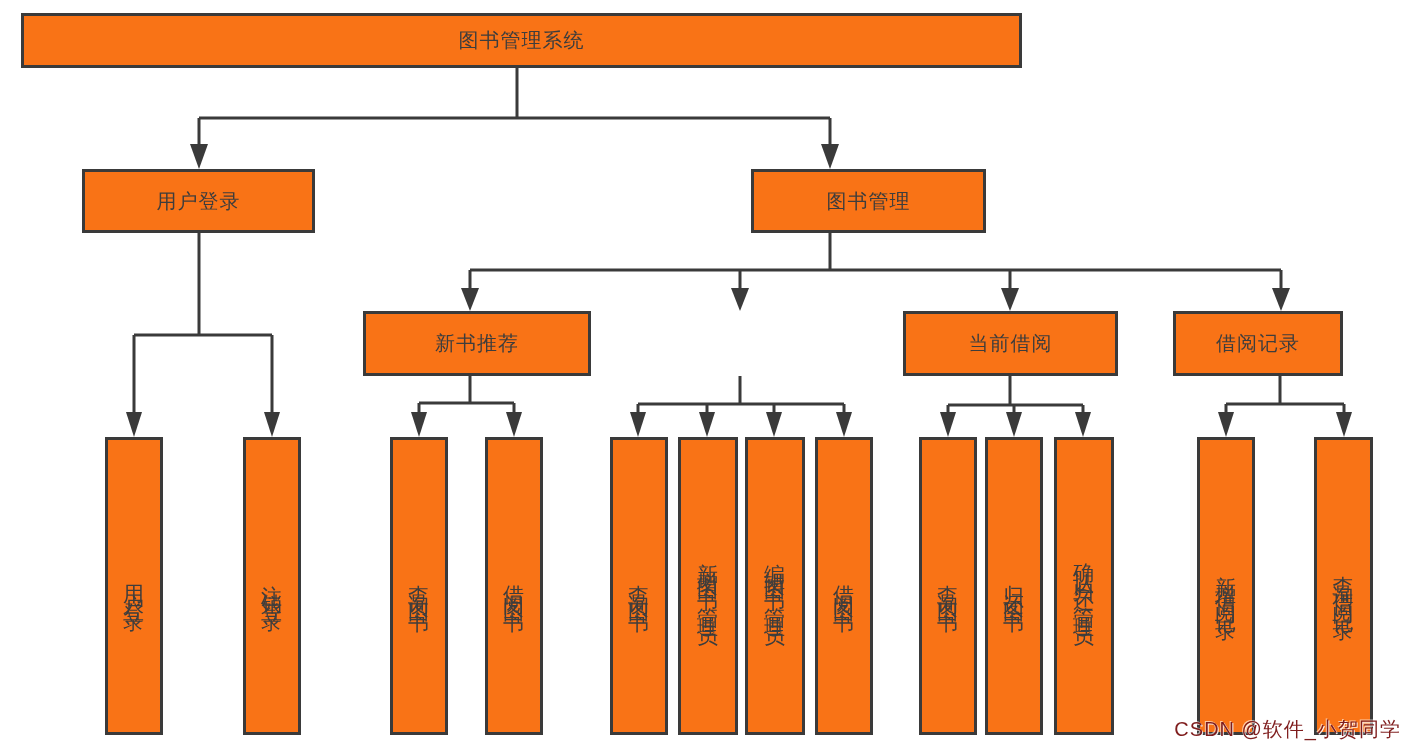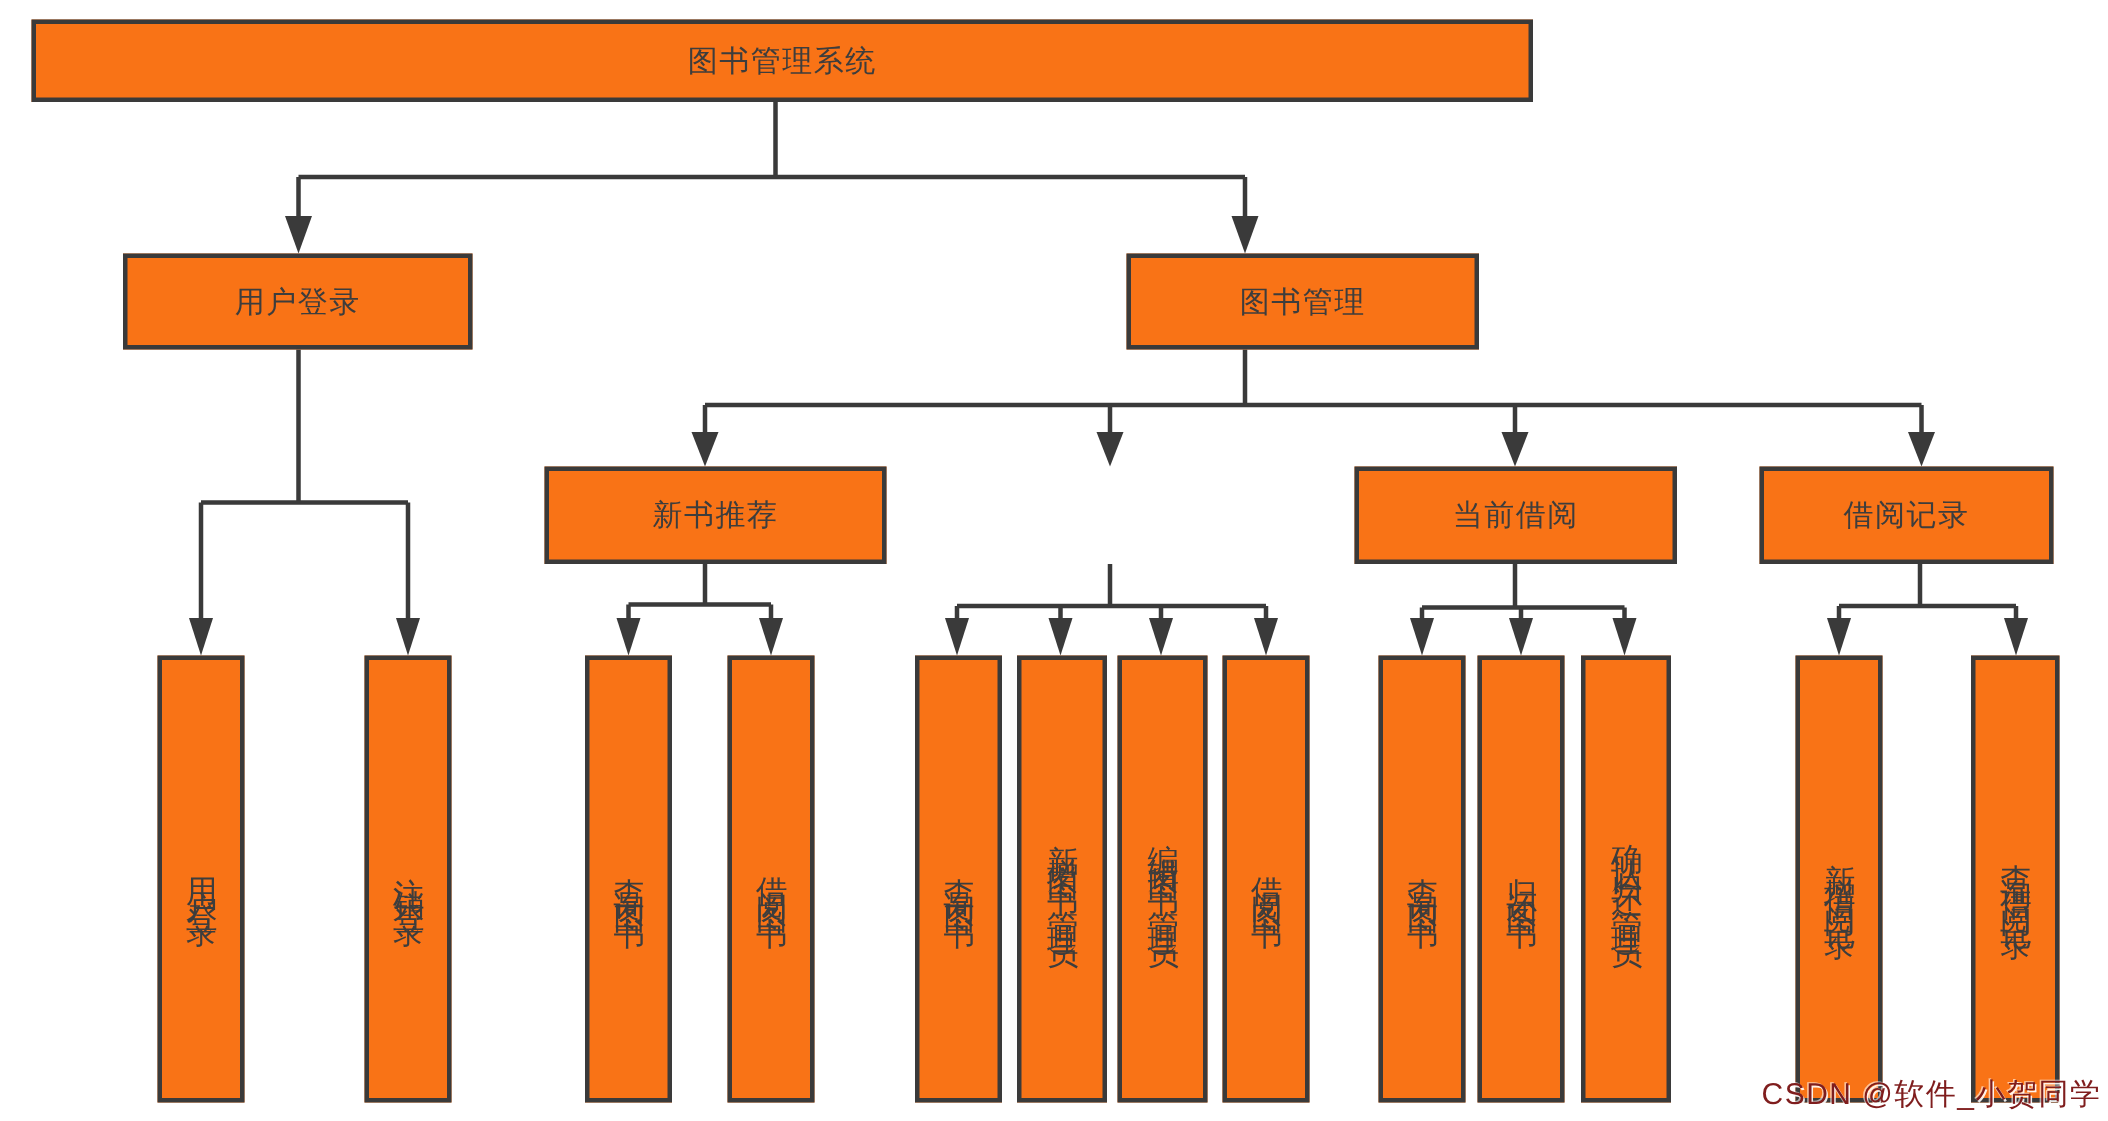--- a/index.html
+++ b/index.html
@@ -123,21 +123,21 @@
   <div class="node" style="left:741px; top:169px; width:235px; height:64px;margin-left:10px;">
     <span class="label">图书管理</span>
   </div>
 
   <div class="node" style="left:363px; top:311px; width:228px; height:65px;">
     <span class="label">新书推荐</span>
   </div>
   <div class="node" style="left:903px; top:311px; width:215px; height:65px;font-family:Liberation Mono, monospace;">
     <span class="label">当前借阅</span>
   </div>
-  <div class="node" style="left:1173px; top:311px; width:196px; height:65px;">
+  <div class="node" style="left:1173px; top:311px; width:170px; height:65px;">
     <span class="label">借阅记录</span>
   </div>
 
   <div class="node leaf" style="left:105px;">
     <span class="label">用户登录</span>
   </div>
   <div class="node leaf" style="left:243px;">
     <span class="label">注销登录</span>
   </div>
 

